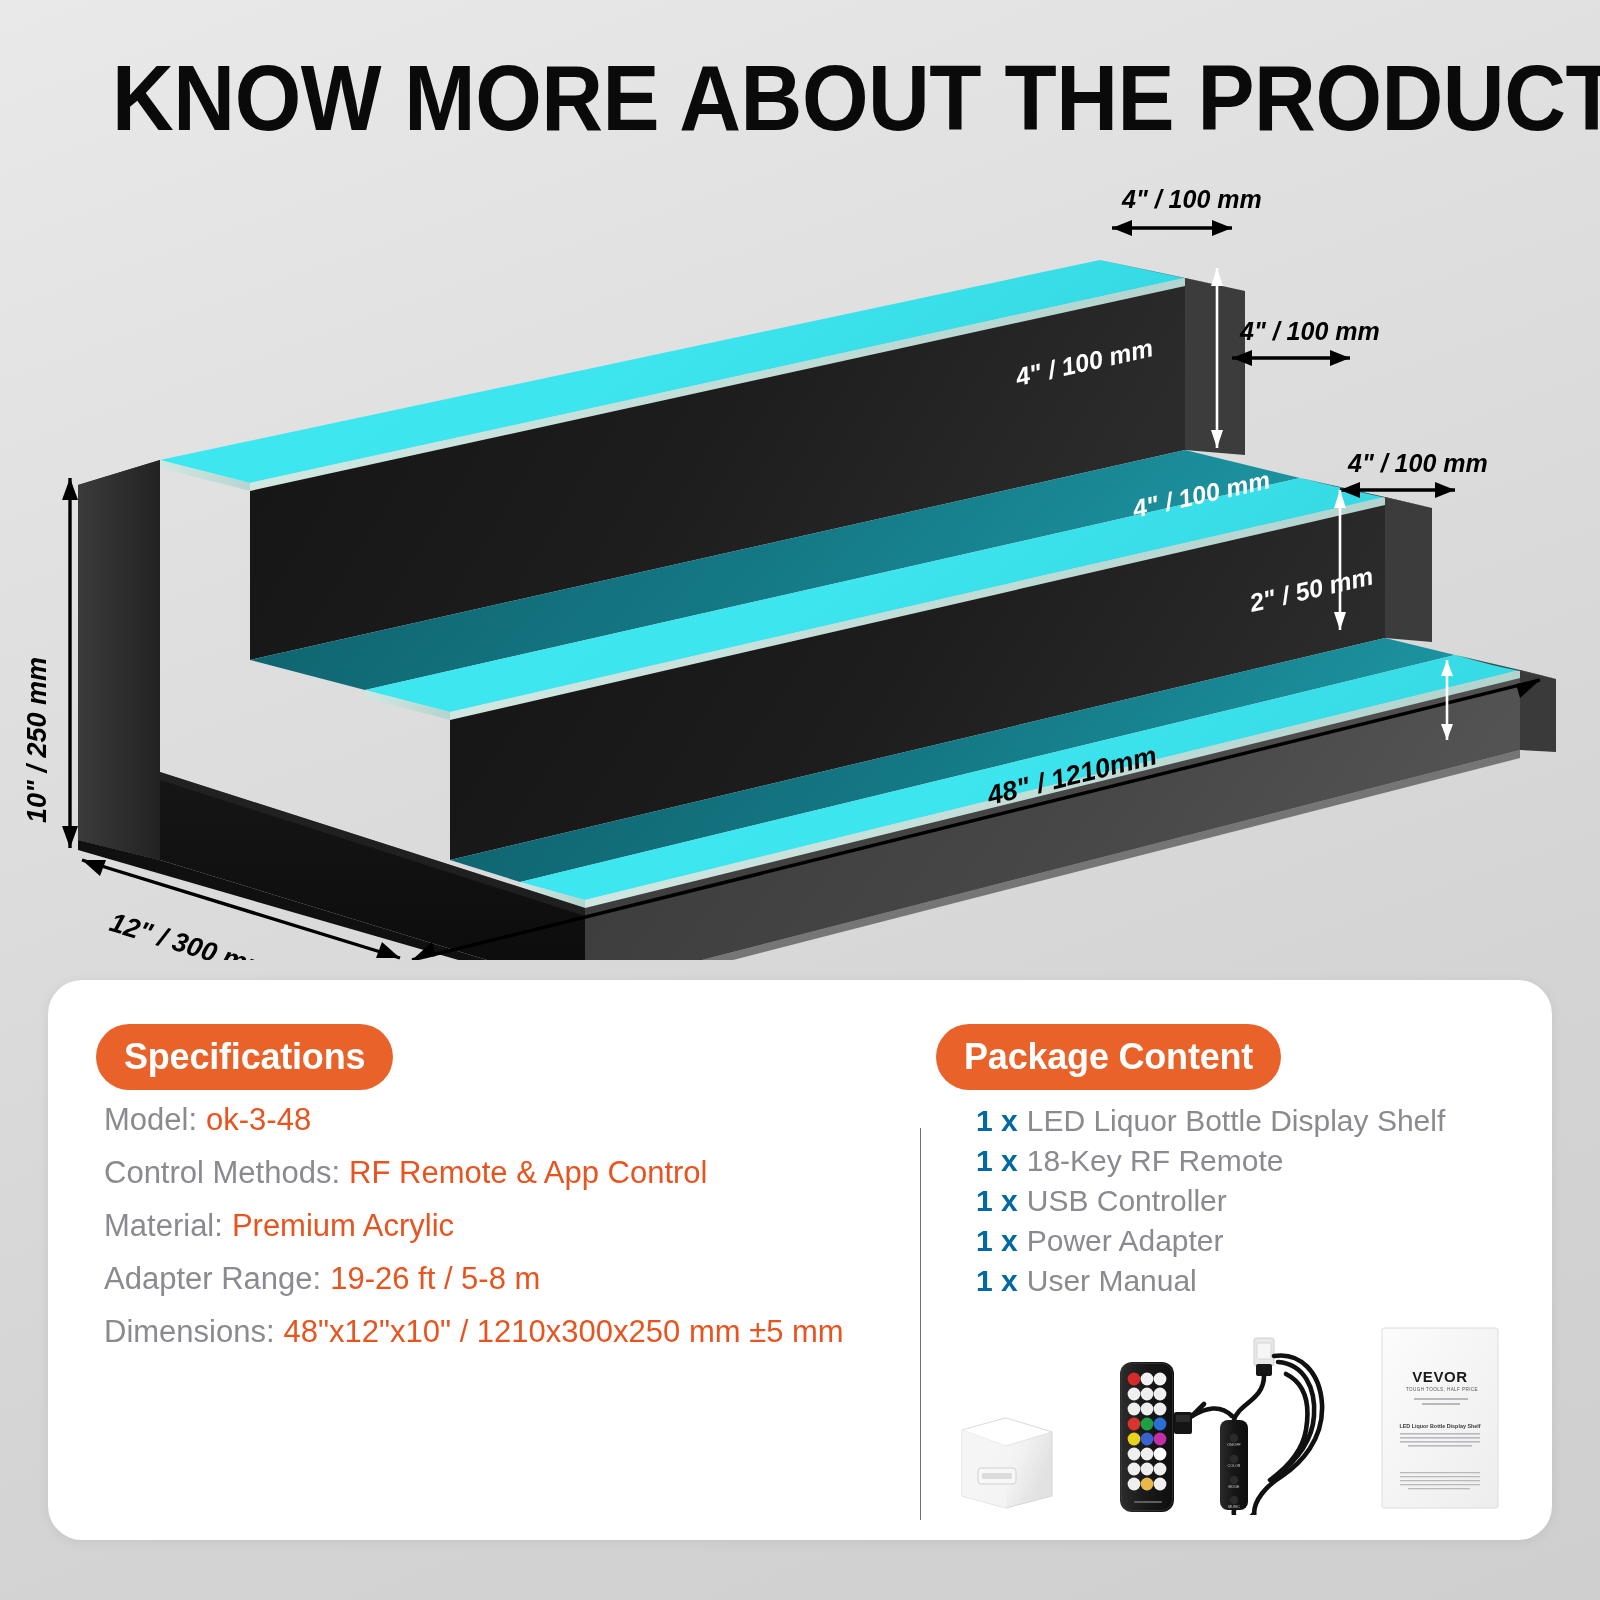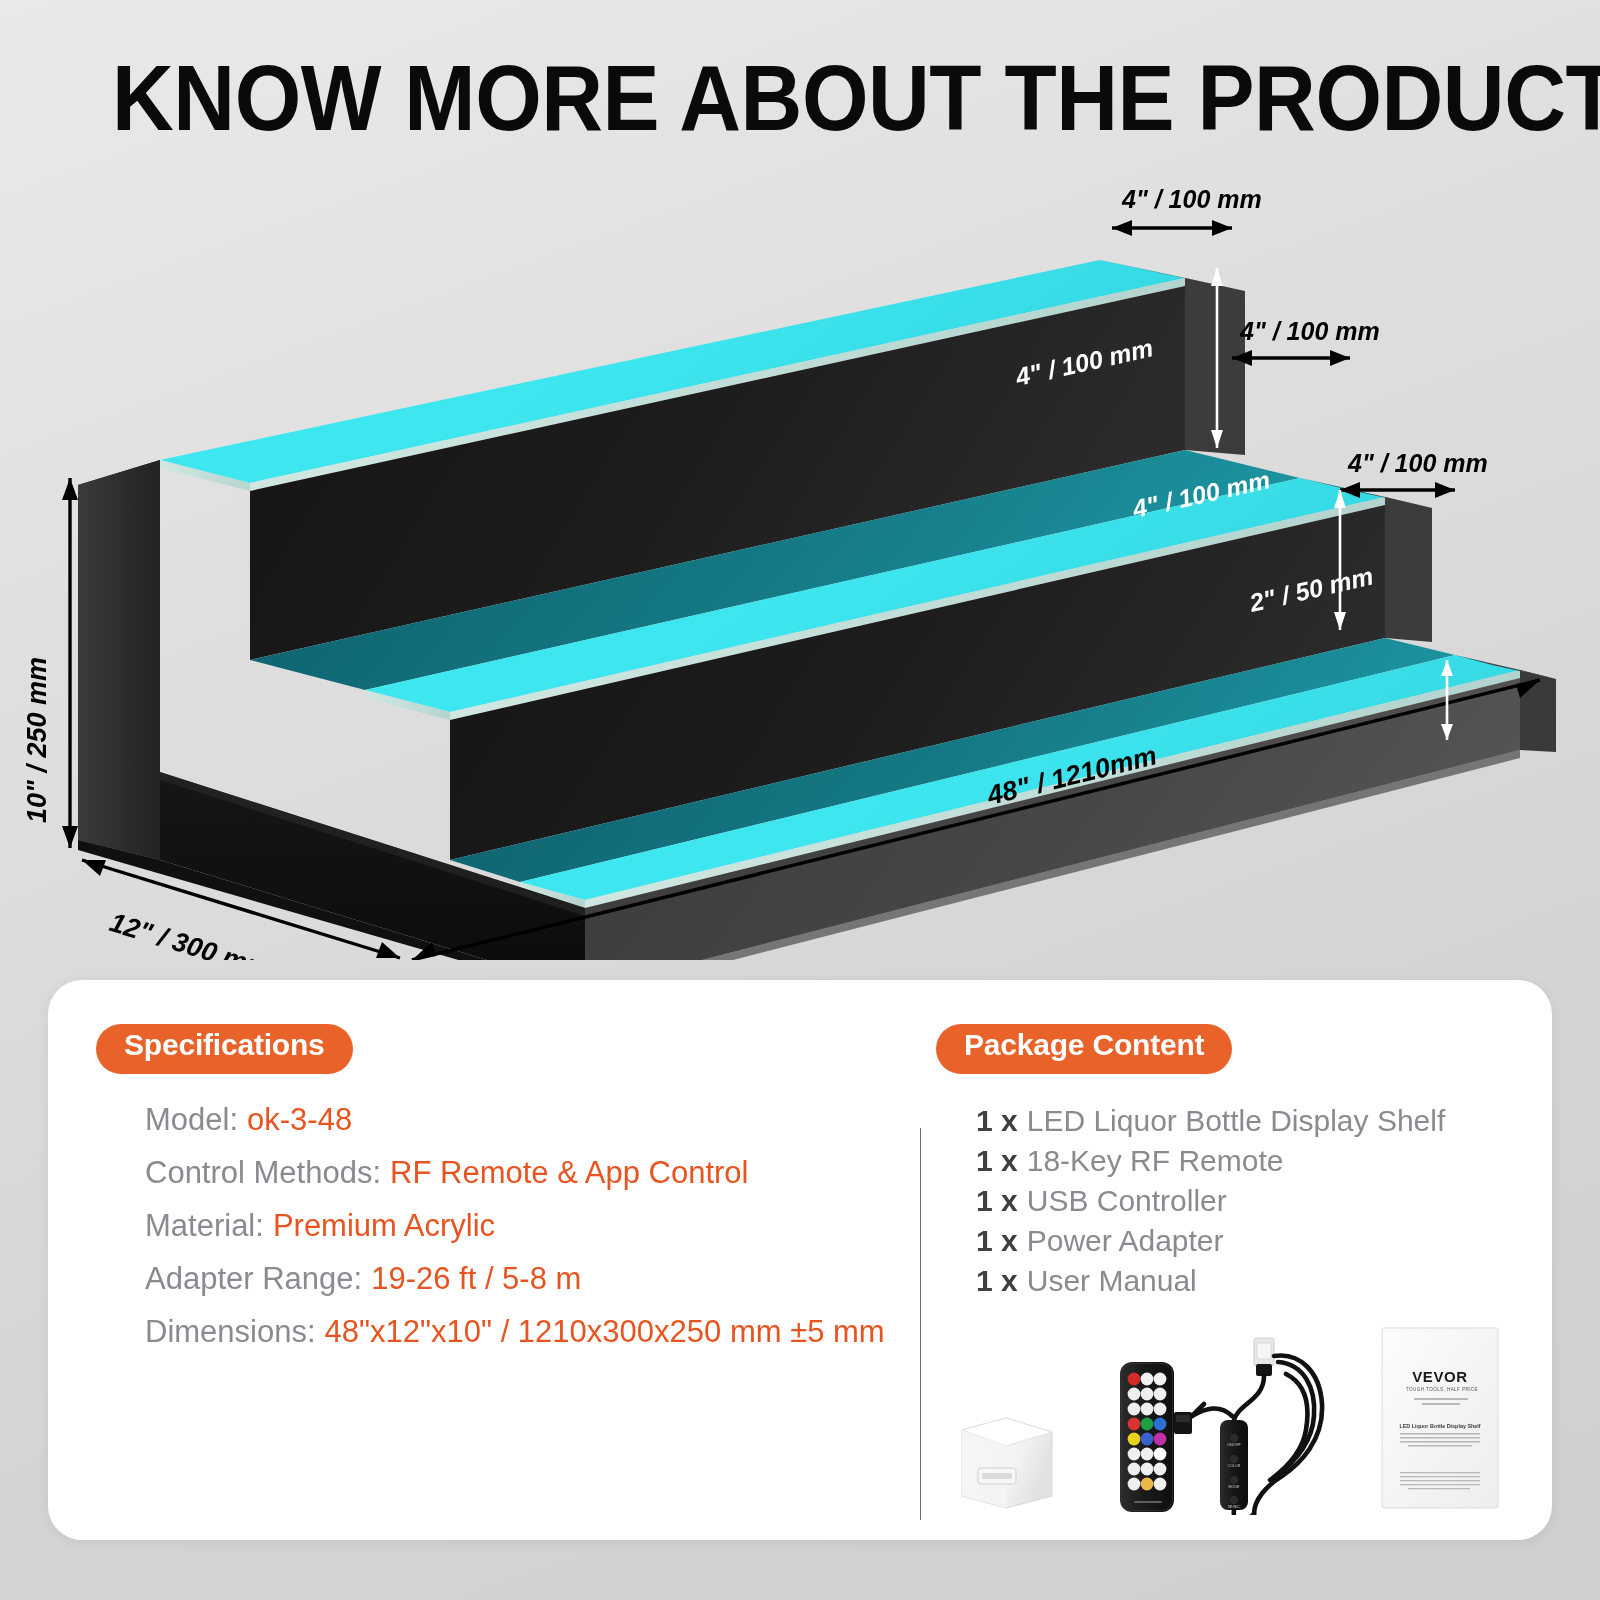--- a/index.html
+++ b/index.html
@@ -54,42 +54,41 @@
   }
 
   
   .badge {
     position: absolute;
     display: inline-flex;
     align-items: center;
     justify-content: center;
     background: #E8622A;
     color: #ffffff;
-    font-size: 30px;
+    font-size: 36px;
     font-weight: bold;
     border-radius: 999px;
-    padding: 4px 28px 12px 28px;
+    padding: 12px 28px 12px 28px;
     white-space: nowrap;
     letter-spacing: -0.2px;
   }
   .badge-spec { left: 48px; top: 44px; }
   .badge-pkg  { left: 888px; top: 44px; }
 
   
   .spec-list {
     position: absolute;
     left: 56px; top: 122px;
     width: 800px;
   }
   .spec-row {
     display: flex;
     align-items: baseline;
     height: 53px;
     white-space: nowrap;
-    margin-left: 41px;
   }
   .spec-label {
     font-size: 31px;
     color: #8a8a90;
     font-weight: normal;
   }
   .spec-value {
     font-size: 31px;
     color: #E8541F;
     font-weight: normal;
@@ -104,21 +103,21 @@
   }
   .pkg-row {
     display: flex;
     align-items: baseline;
     height: 40px;
     white-space: nowrap;
   }
   .pkg-qty {
     font-size: 30px;
     font-weight: bold;
-    color: #404040;
+    color: #0369a1;
     margin-right: 9px;
   }
   .pkg-name {
     font-size: 30px;
     color: #8a8a90;
   }
 
   
   .accessories {
     position: absolute;

